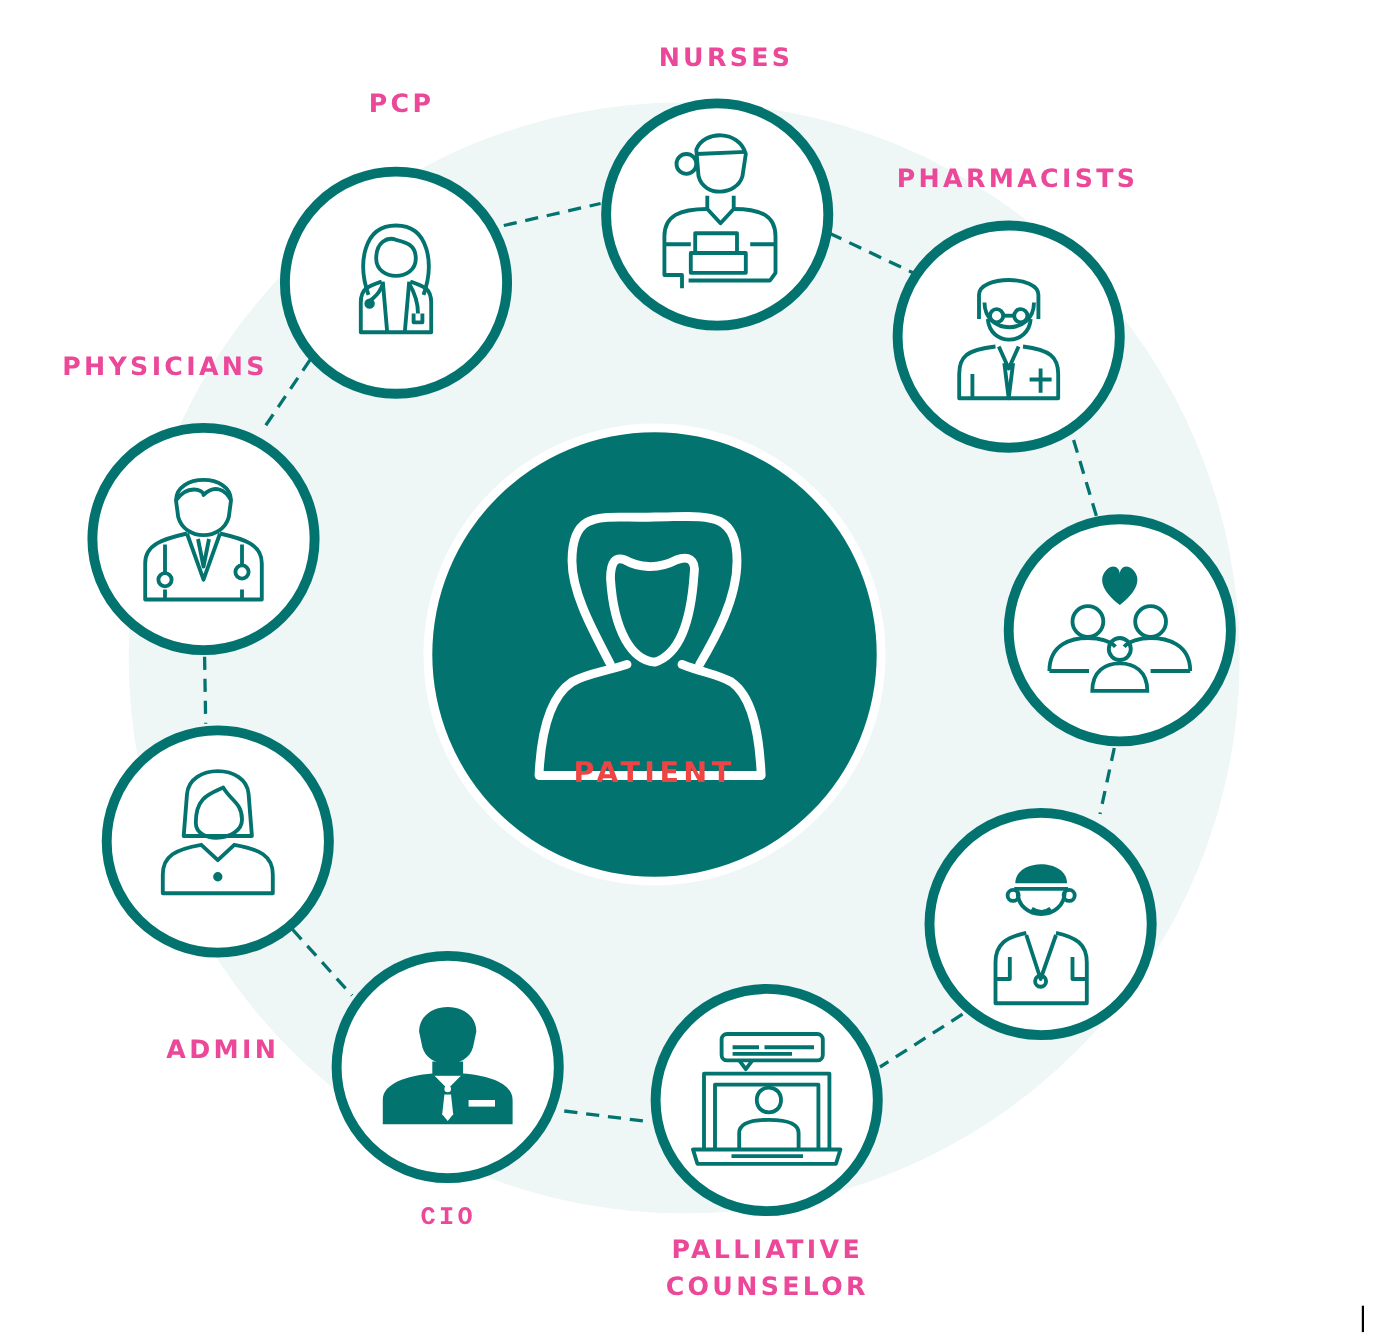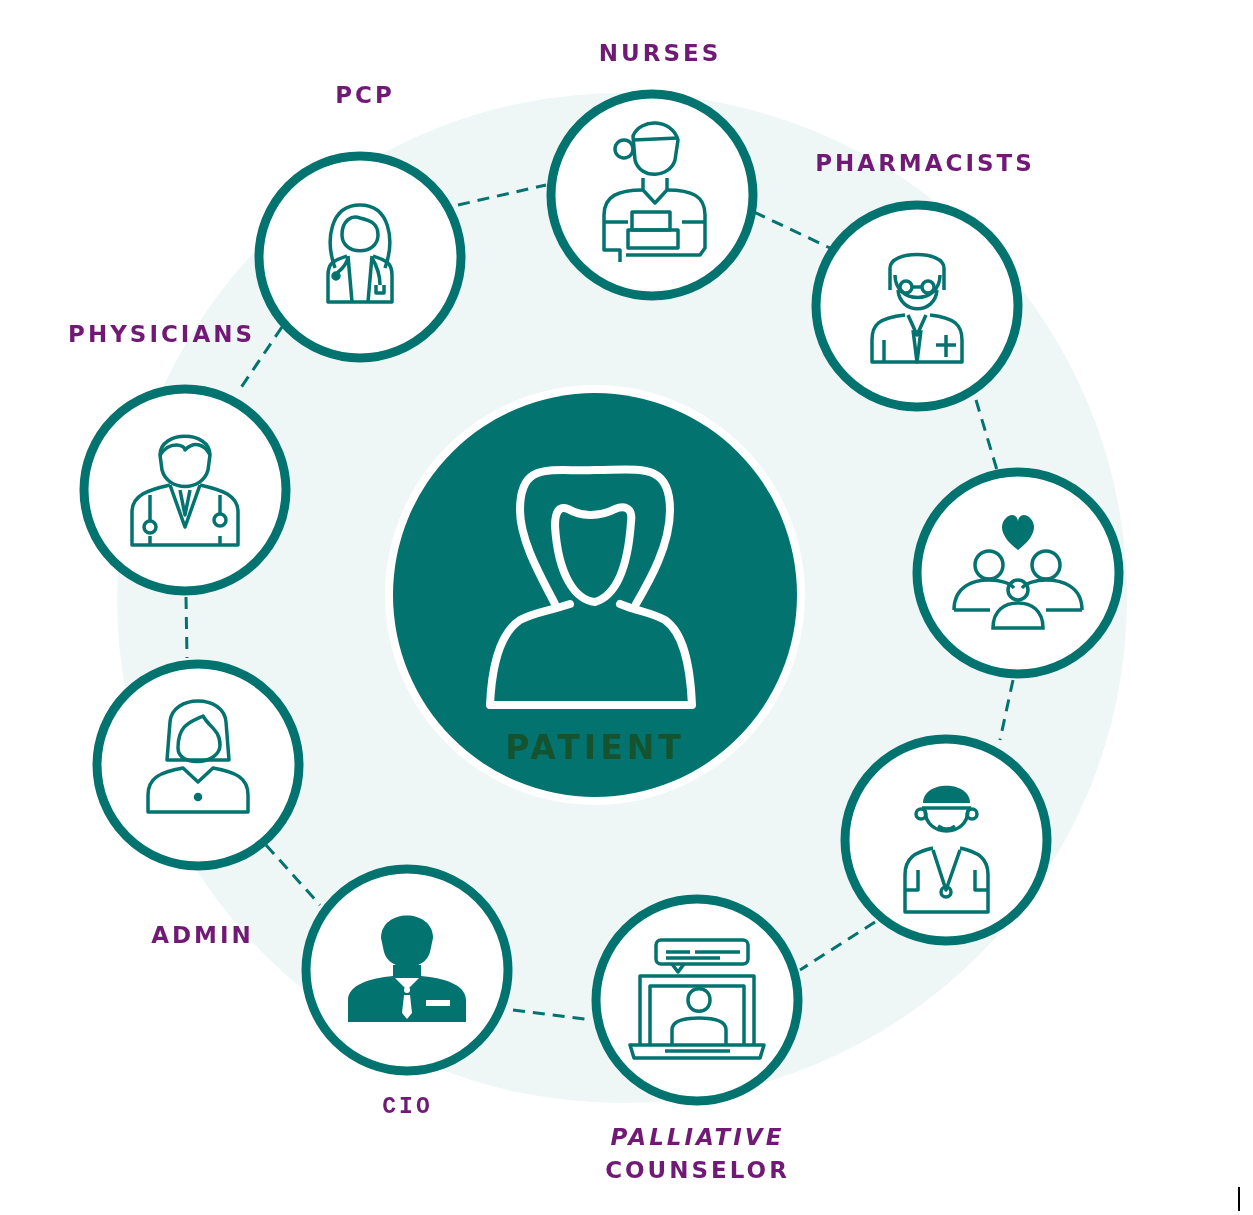--- a/index.html
+++ b/index.html
@@ -1,19 +1,19 @@
 <!DOCTYPE html>
 <html><head>
 <meta charset="utf-8">
 <style>
   html, body { margin:0; padding:0; background:#ffffff; }
   body { width:1253px; height:1215px; position:relative; overflow:hidden; font-family:"DejaVu Sans", "Liberation Sans", sans-serif; }
   #stage { position:absolute; left:0; top:0; width:1253px; height:1215px; }
-  .label { position:absolute; color:#701a75; font-weight:bold; font-size:23px; letter-spacing:3px; text-align:center; line-height:31px; white-space:nowrap; }
-  .patient-label { position:absolute; color:#14532d; font-weight:bold; font-size:33px; letter-spacing:4px; text-align:center; width:300px; left:445px; top:728px; }
+  .label { position:absolute; color:#ec4899; font-weight:bold; font-size:23px; letter-spacing:3px; text-align:center; line-height:31px; white-space:nowrap; }
+  .patient-label { position:absolute; color:#ef4444; font-weight:bold; font-size:26px; letter-spacing:4px; text-align:center; width:300px; left:445px; top:688px; }
   .cursor { position:absolute; left:1238px; top:1187px; width:1.5px; height:24px; background:#000; }
 </style>
 </head>
 <body>
 
 <div id="stage">
   <svg width="1253" height="1215" viewBox="0 0 1253 1215">
 
     <circle cx="622" cy="598" r="505" fill="#eef6f6"></circle>
 
@@ -172,23 +172,23 @@
           <path d="M372 258 C378 268 380 275 380 285"></path>
           <path d="M376 285 L376 293 L384 293 L384 285"></path>
         </g>
       </g>
     </g>
   </svg>
 
   
   <div class="label" style="left:560px; top:38px; width:200px;">NURSES</div>
   <div class="label" style="left:800px; top:148px; width:250px;text-align:center;">PHARMACISTS</div>
-  <div class="label" style="left:580px; top:1122px; width:235px;font-style:italic;">PALLIATIVE</div>
+  <div class="label" style="left:580px; top:1122px; width:235px;">PALLIATIVE</div>
   <div class="label" style="left:580px; top:1155px; width:235px;">COUNSELOR</div>
   <div class="label" style="left:350px; top:1092px; width:115px;font-family:Liberation Mono, monospace;">CIO</div>
-  <div class="label" style="left:125px; top:920px; width:155px;">ADMIN</div>
-  <div class="label" style="left:45px; top:319px; width:210px;text-align:right;">PHYSICIANS</div>
+  <div class="label" style="left:125px; top:940px; width:155px;">ADMIN</div>
+  <div class="label" style="left:45px; top:319px; width:210px;">PHYSICIANS</div>
   <div class="label" style="left:310px; top:80px; width:110px;">PCP</div>
 
   <div class="patient-label">PATIENT</div>
 
   <div class="cursor"></div>
 </div>
 
 </body></html>

